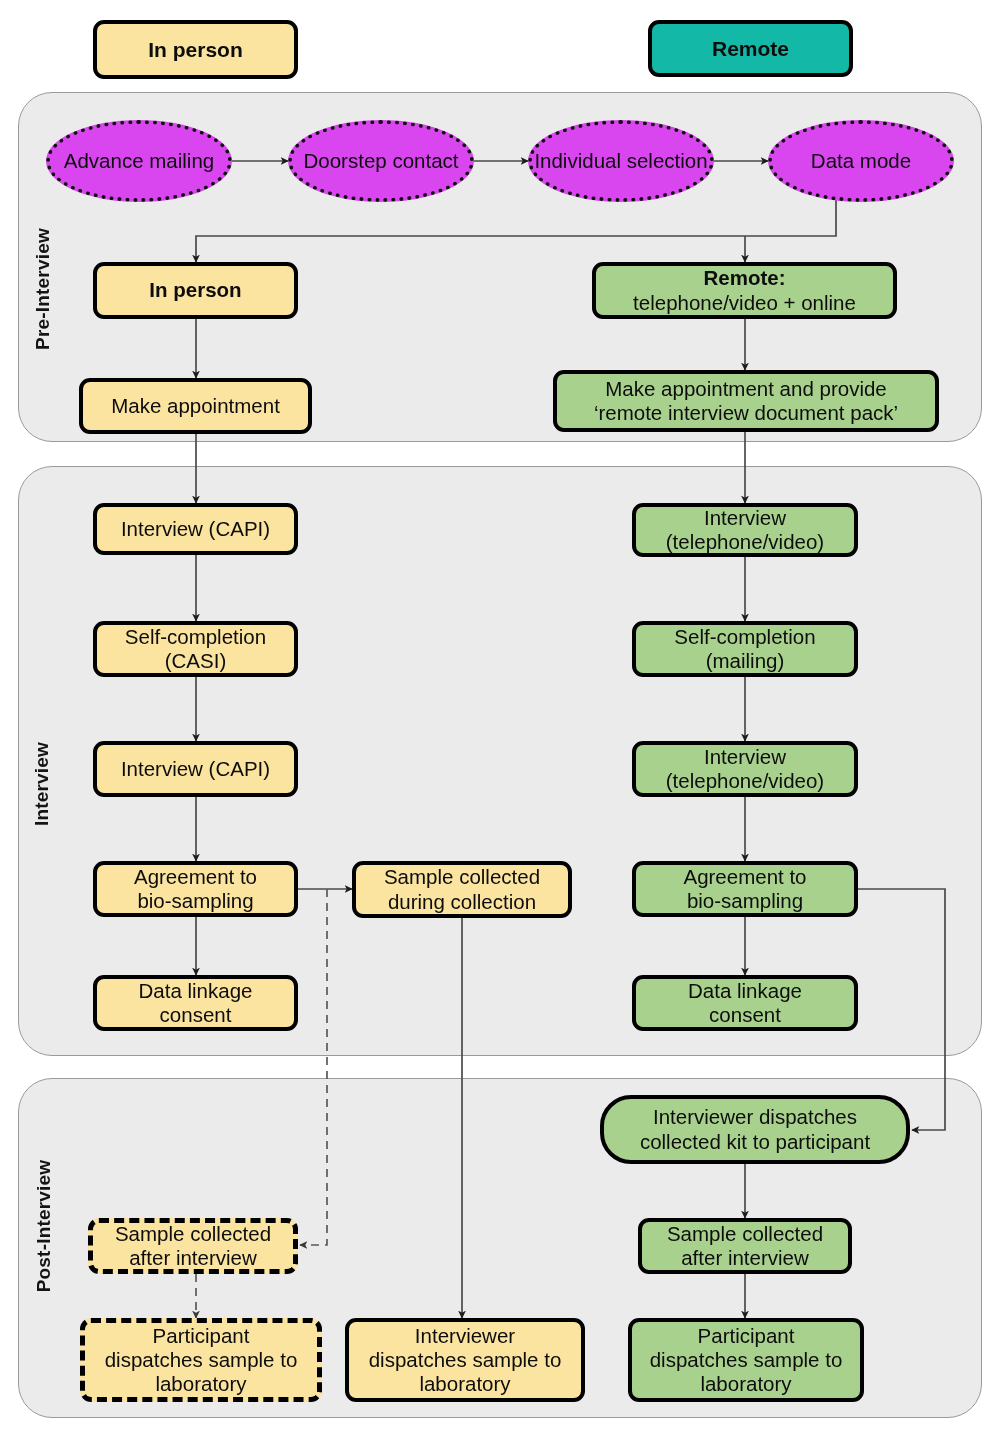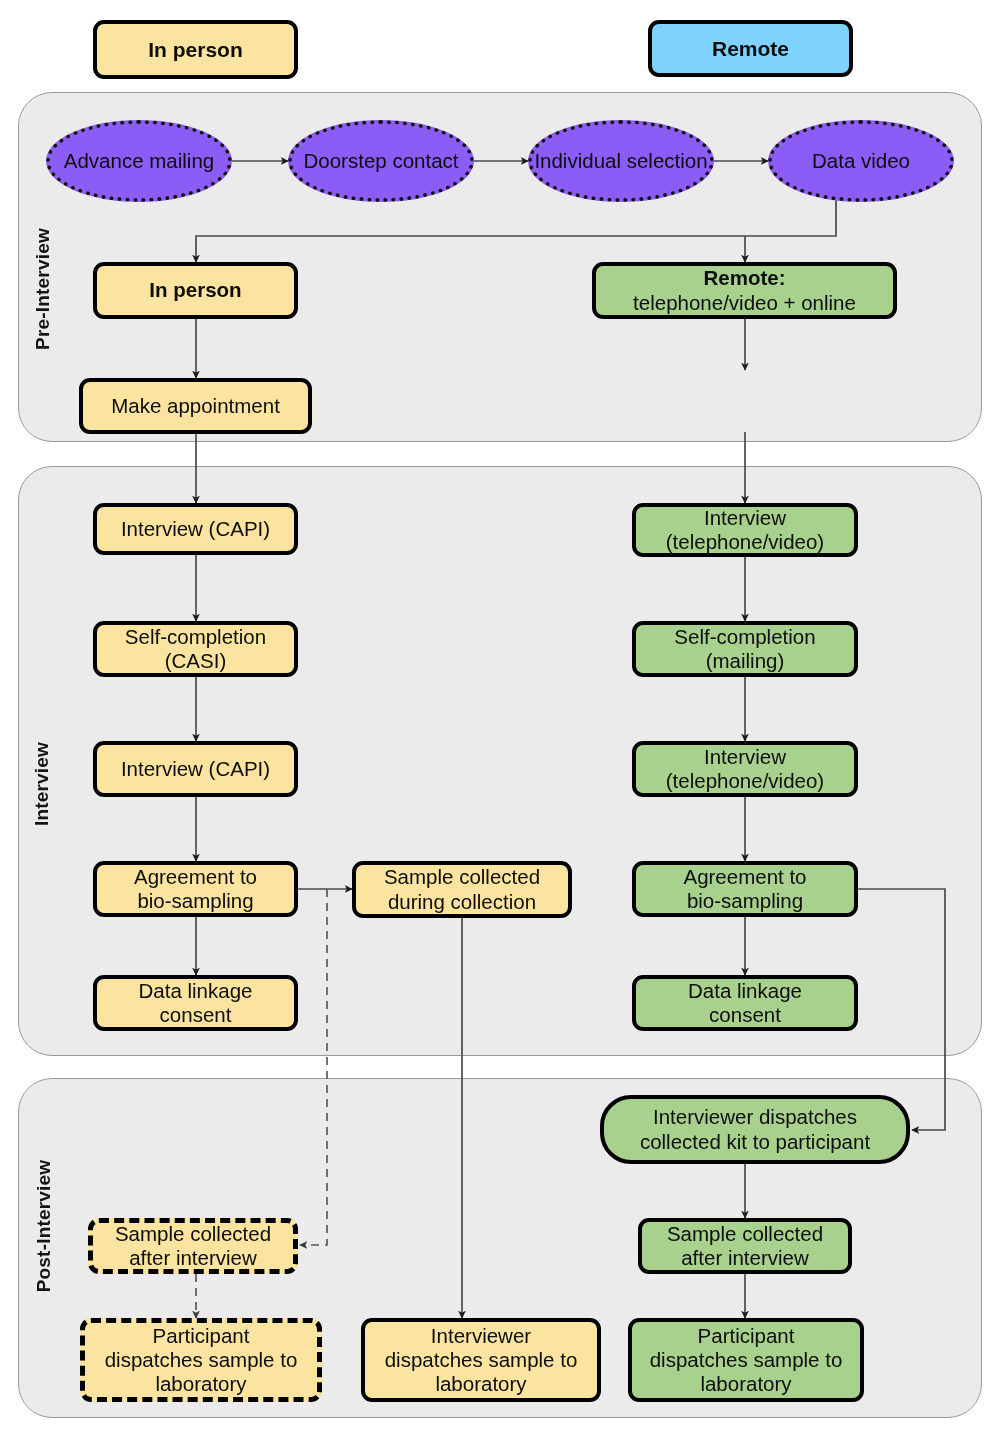--- a/index.html
+++ b/index.html
@@ -77,31 +77,31 @@
     display: flex;
     align-items: center;
     justify-content: center;
     border: 4px solid #000;
     border-radius: 11px;
     font-weight: bold;
     font-size: 21px;
     color: #0d0d0d;
   }
   .chip.yellow { background: #fbe3a0; }
-  .chip.green  { background: #7dd3fc; border-radius: 11px; }
+  .chip.green  { background: #14b8a6; border-radius: 11px; }
 
   
   .ell {
     position: absolute;
     box-sizing: border-box;
     display: flex;
     align-items: center;
     justify-content: center;
     text-align: center;
-    background: #8b5cf6;
+    background: #d946ef;
     border: 4px dotted #111111;
     border-radius: 50%;
     font-size: 20.5px;
     line-height: 1.18;
     color: #0d0d0d;
   }
 </style>
 </head>
 <body>
 
@@ -183,39 +183,45 @@
   </div>
   <div class="ell" style="left:288px; top:120px; width:186px; height:82px;">
     <span>
       <span class="ttl">Doorstep</span>
       <span class="ttl">contact</span>
     </span>
   </div>
   <div class="ell" style="left:768px; top:120px; width:186px; height:82px;">
     <span>
       <span class="ttl">Data</span>
-      <span class="ttl">video</span>
+      <span class="ttl">mode</span>
     </span>
   </div>
 
   <div class="node yellow" style="left:93px; top:262px; width:205px; height:57px;">
     <span class="b">In person</span>
   </div>
 
   <div class="node green" style="left:592px; top:262px; width:305px; height:57px;">
     <span>
       <span class="ttl b">Remote:</span>
       <span class="ttl">telephone/video + online</span>
     </span>
   </div>
 
   <div class="node yellow" style="left:79px; top:378px; width:233px; height:56px;">
     <span>Make appointment</span>
   </div>
 
+  <div class="node green" style="left:553px; top:370px; width:386px; height:62px;">
+    <span>
+      <span class="ttl">Make appointment and provide</span>
+      <span class="ttl">‘remote interview document pack’</span>
+    </span>
+  </div>
 
   <div class="node yellow" style="left:93px; top:503px; width:205px; height:52px;">
     <span>Interview (CAPI)</span>
   </div>
   <div class="node yellow" style="left:93px; top:621px; width:205px; height:56px;">
     <span>
       <span class="ttl">Self-completion</span>
       <span class="ttl">(CASI)</span>
     </span>
   </div>
@@ -295,21 +301,21 @@
   </div>
 
   <div class="node yellow dashed" style="left:80px; top:1318px; width:242px; height:84px;">
     <span>
       <span class="ttl">Participant</span>
       <span class="ttl">dispatches sample to</span>
       <span class="ttl">laboratory</span>
     </span>
   </div>
 
-  <div class="node yellow" style="left:345px; top:1318px; width:240px; height:84px;margin-left:16px;">
+  <div class="node yellow" style="left:345px; top:1318px; width:240px; height:84px;">
     <span>
       <span class="ttl">Interviewer</span>
       <span class="ttl">dispatches sample to</span>
       <span class="ttl">laboratory</span>
     </span>
   </div>
 
   <div class="node green" style="left:628px; top:1318px; width:236px; height:84px;">
     <span>
       <span class="ttl">Participant</span>

